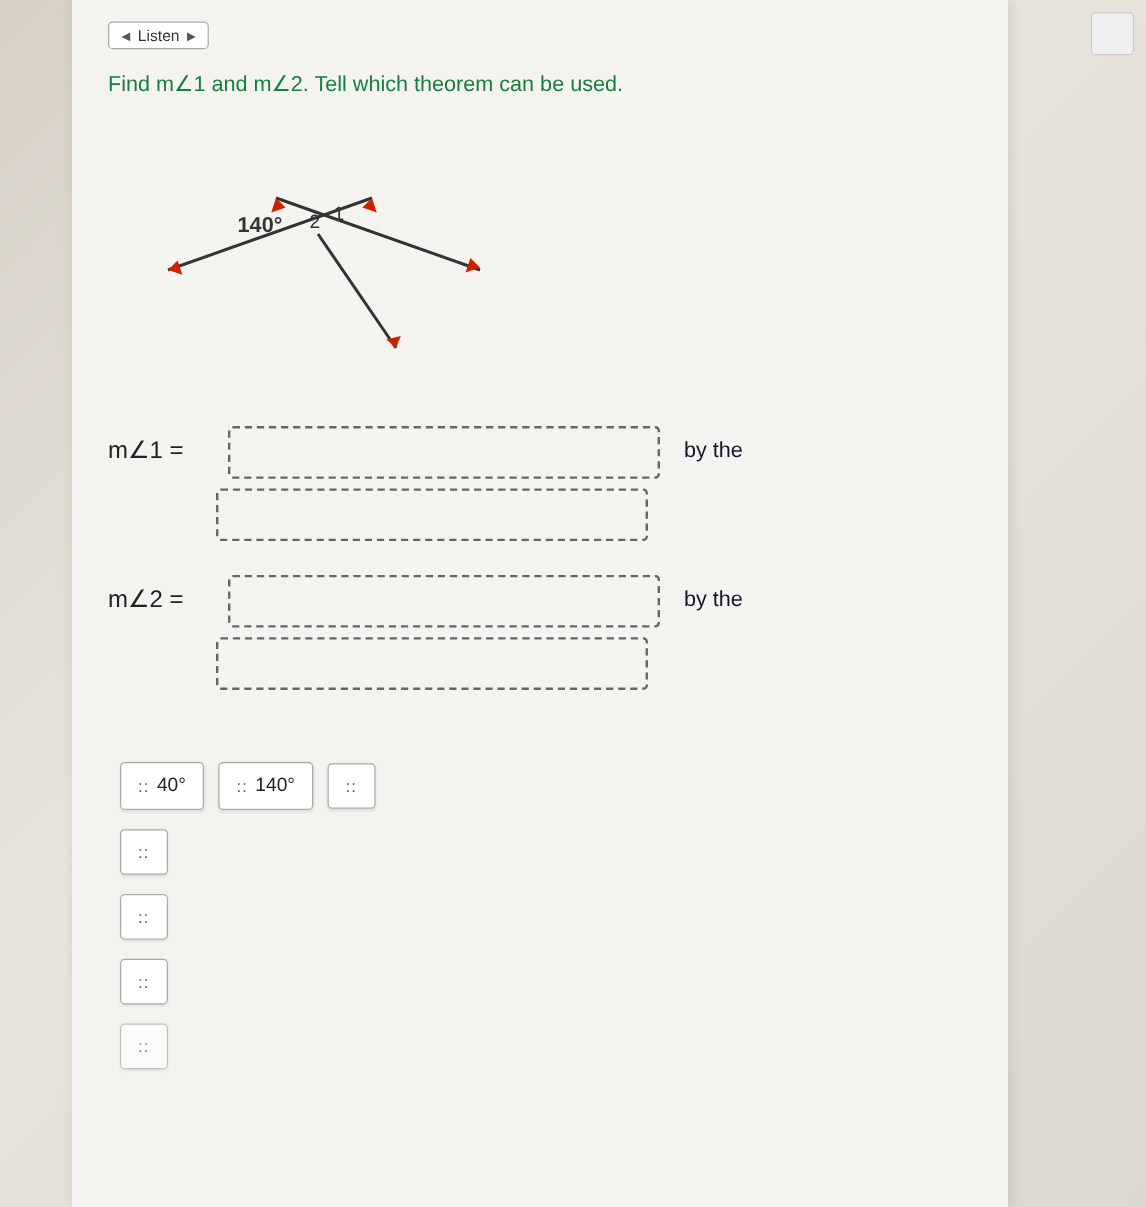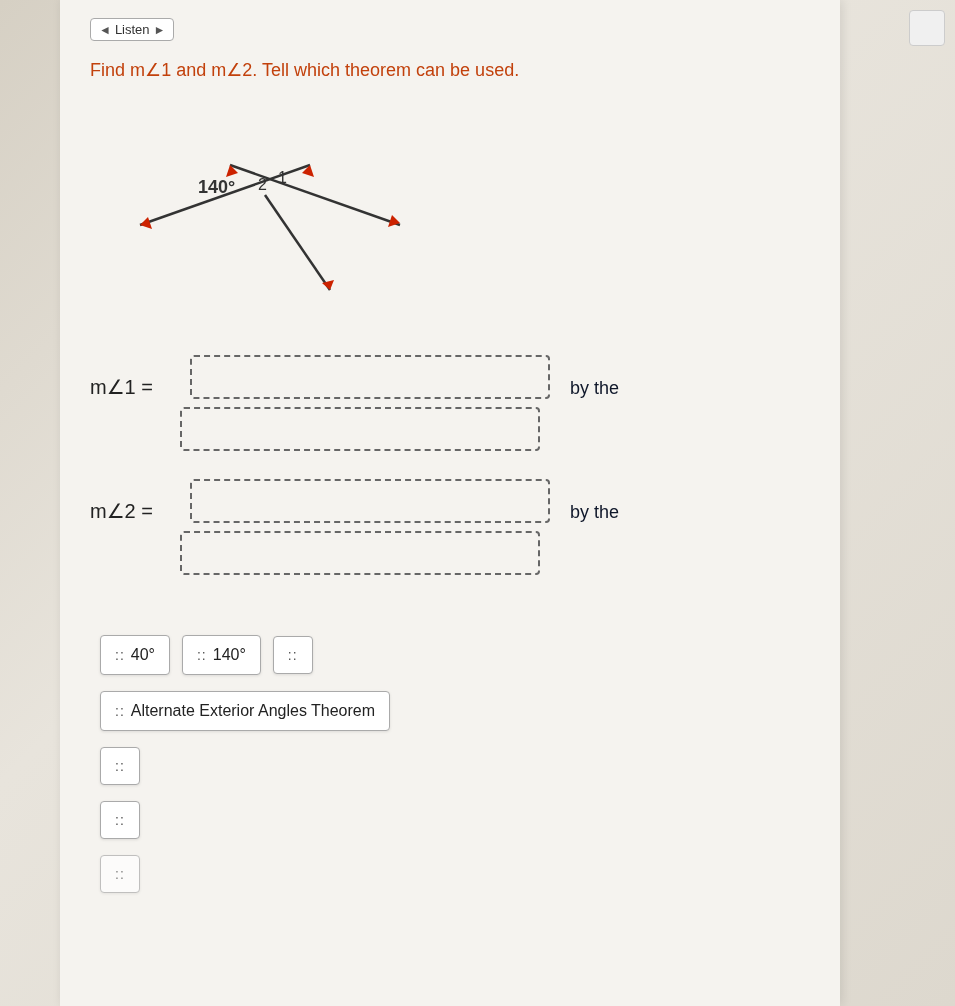--- a/index.html
+++ b/index.html
@@ -58,41 +58,41 @@
     }
 
     .listen-btn .arrow-right {
       font-size: 12px;
       color: #555;
     }
 
     
     .question-text {
       font-size: 18px;
-      color: #c2410c;
+      color: #15803d;
       margin-bottom: 24px;
       font-family: Arial, sans-serif;
     }
 
     
     .diagram-area {
       margin: 0 0 30px 20px;
       width: 320px;
       height: 220px;
       position: relative;
     }
 
     
     .answer-section {
       margin-bottom: 28px;
     }
 
     .answer-row {
       display: flex;
-      align-items: flex-end;
+      align-items: flex-start;
       gap: 20px;
       margin-bottom: 8px;
     }
 
     .angle-label {
       font-size: 20px;
       font-family: Arial, sans-serif;
       white-space: nowrap;
       padding-top: 8px;
       color: #222;
@@ -255,21 +255,20 @@
         <span>140°</span>
       </div>
       <div class="tile">
         <span class="tile-icon">::</span>
       </div>
     </div>
 
     <div class="tiles-row">
       <div class="tile">
         <span class="tile-icon">::</span>
-        <span>Alternate Exterior Angles Theorem</span>
       </div>
     </div>
 
     <div class="tiles-row">
       <div class="tile">
         <span class="tile-icon">::</span>
       </div>
     </div>
 
     <div class="tiles-row">

